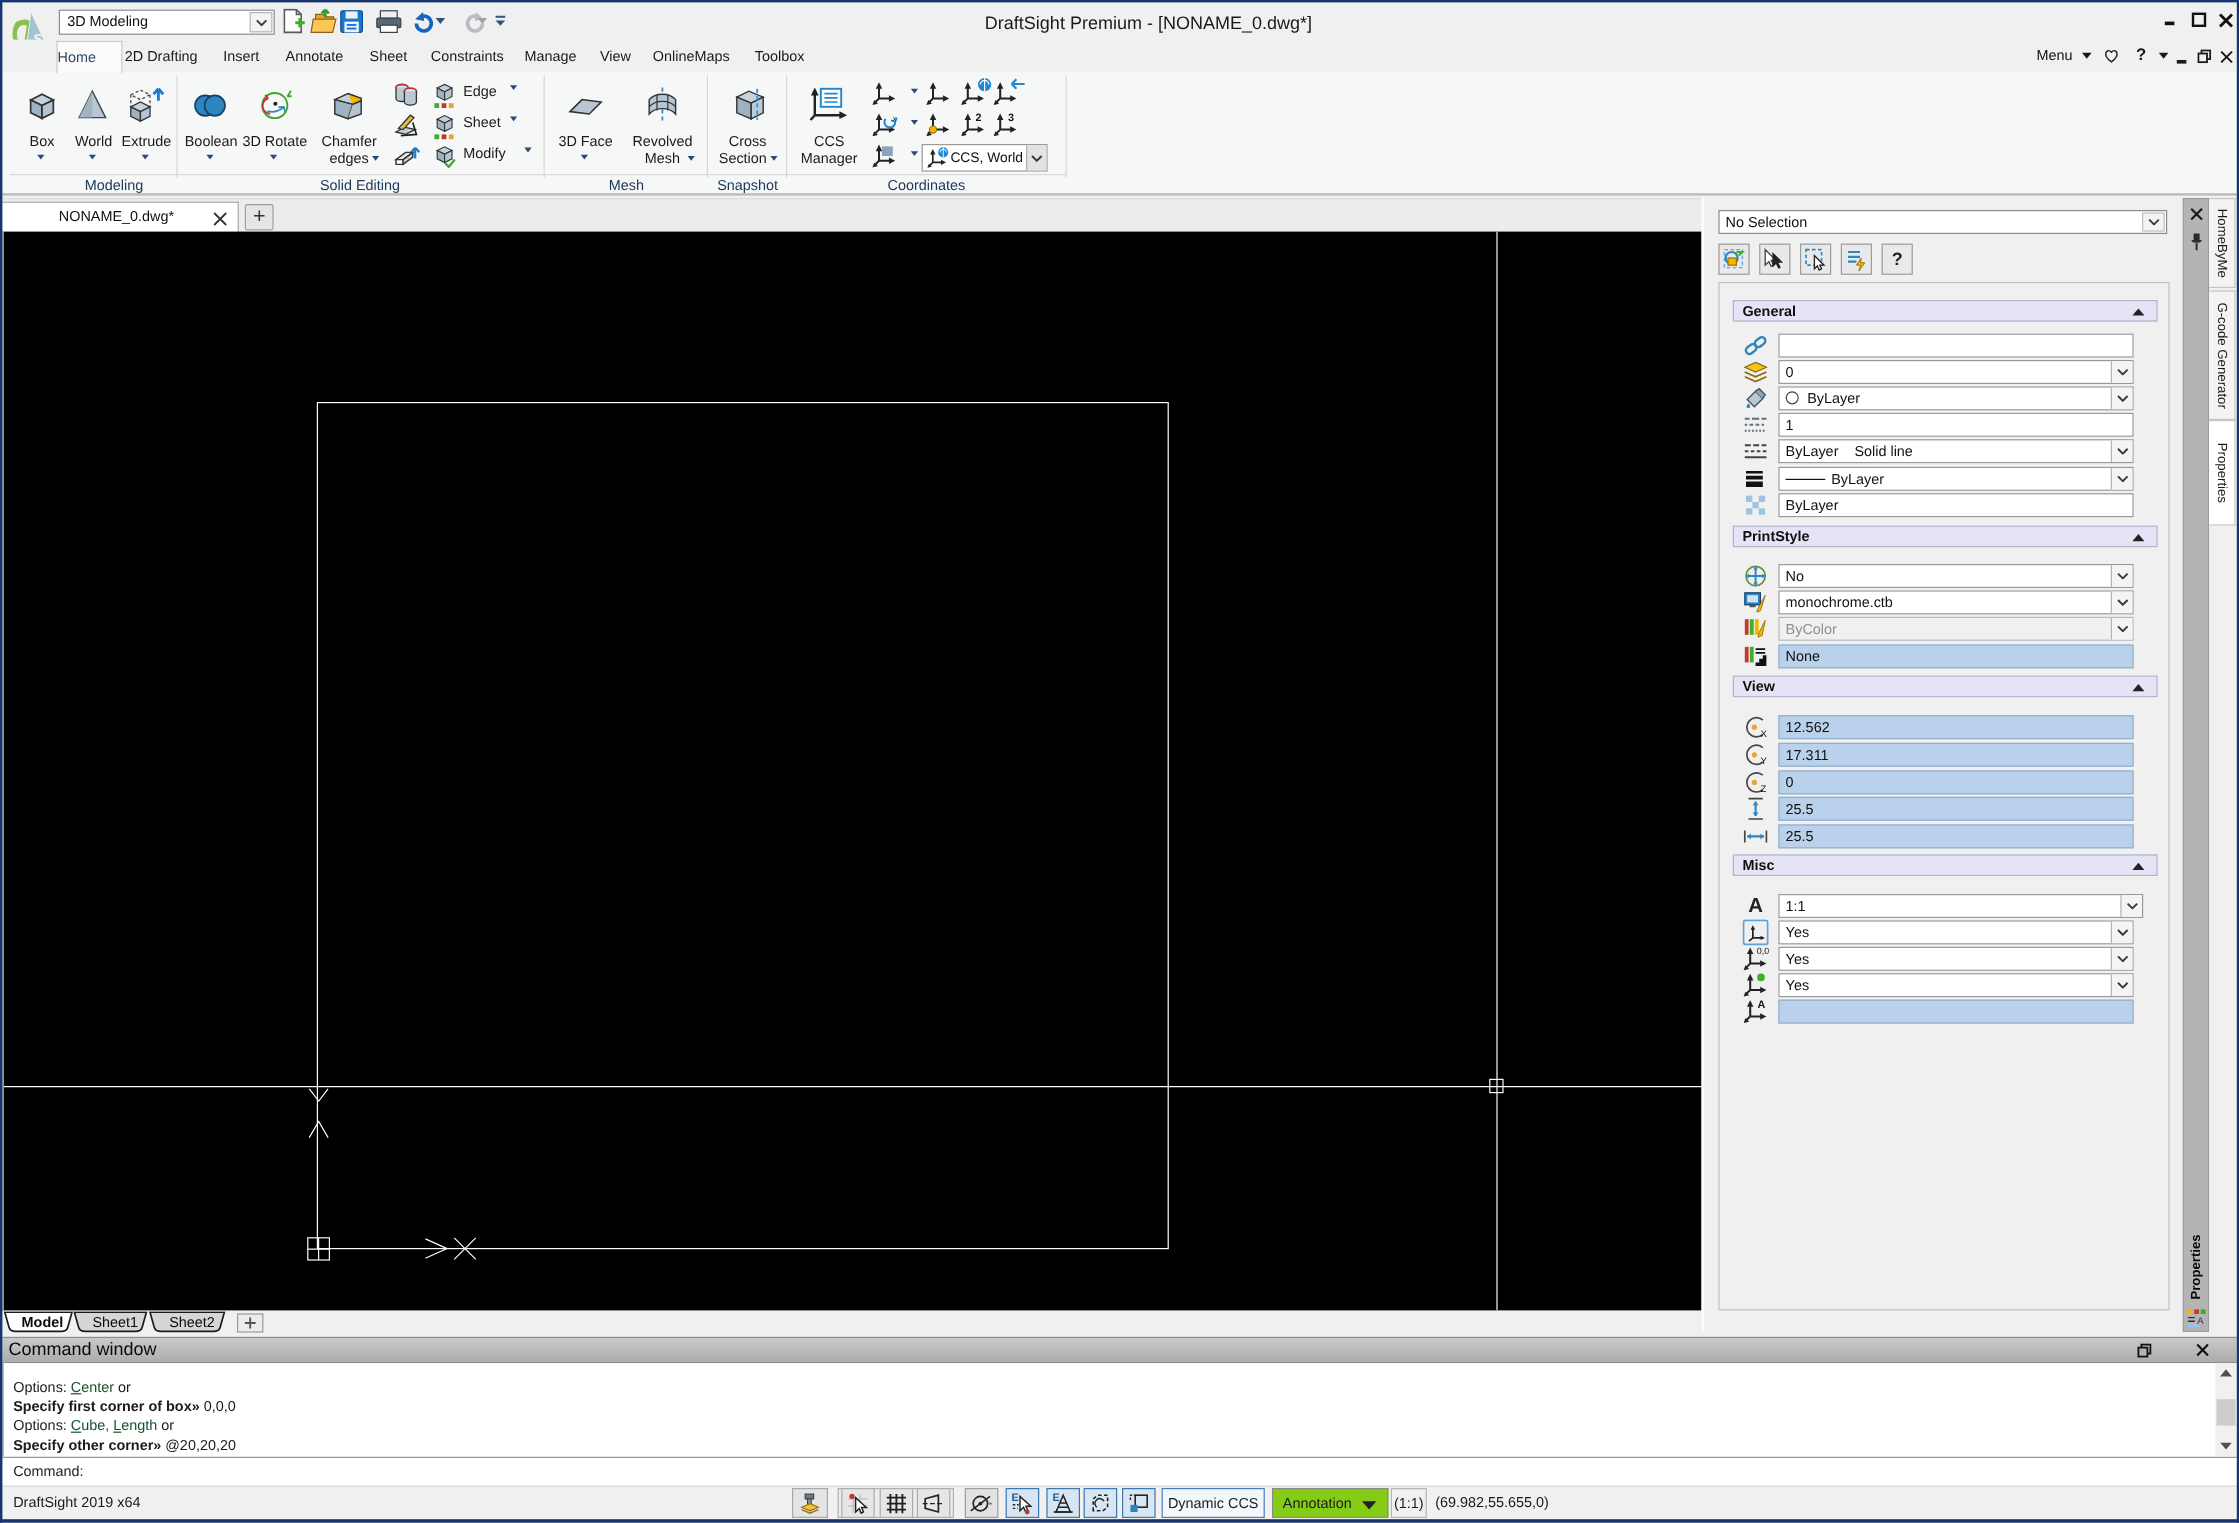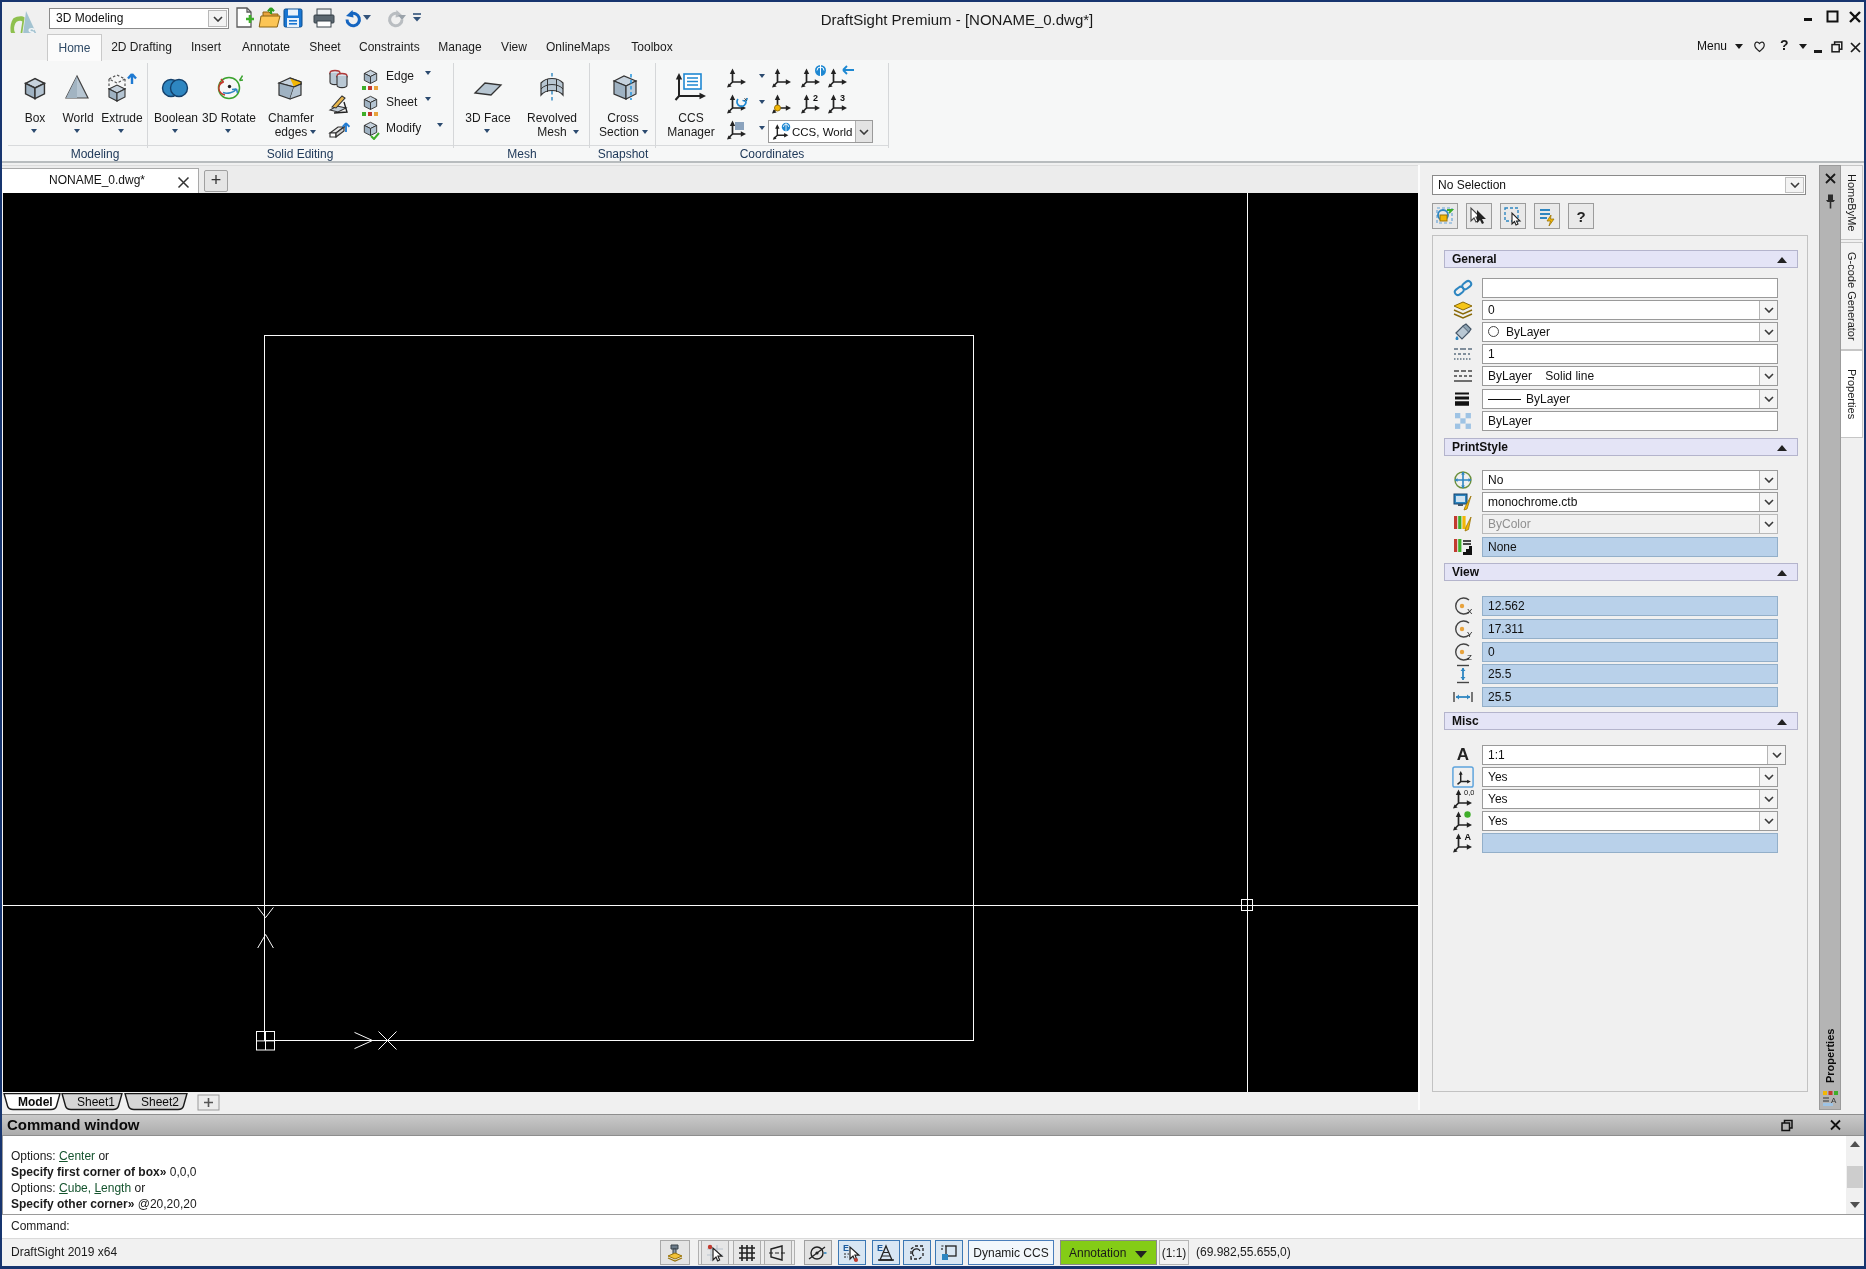--- a/index.html
+++ b/index.html
@@ -8,21 +8,21 @@
 .abs { position:absolute; }
 .frame-top { left:0; top:0; width:1866px; height:2px; background:#17356f; z-index:50; }
 .frame-left { left:0; top:0; width:2px; height:1269px; background:#17356f; z-index:50; }
 .frame-right { left:1864px; top:0; width:2px; height:1269px; background:#17356f; z-index:50; }
 .frame-bottom { left:0; top:1266px; width:1866px; height:3px; background:#17356f; z-index:50; }
 .titlebar { left:2px; top:2px; width:1862px; height:31px; background:#f0f0f0; }
 .combo3d { left:47px; top:6px; width:180px; height:21px; background:#fff; border:1px solid #8a8a8a; font-size:12px; line-height:19px; padding-left:6px; color:#111; }
 .combo3d .arrowbox { position:absolute; right:1px; top:1px; width:19px; height:17px; background:#f3f3f3; border:1px solid #b8b8b8; display:flex; align-items:center; justify-content:center; }
 .title-text { left:815px; top:9px; width:280px; height:20px; font-size:15px; color:#1a1a1a; text-align:center; white-space:nowrap; }
 .tabrow { left:2px; top:33px; width:1862px; height:27px; background:#f0f0f0; }
-.rtab { position:absolute; top:2px; height:25px; font-size:12px; white-space:nowrap; color:#1a1a1a; text-align:center; line-height:25px; }
+.rtab { position:absolute; top:2px; height:25px; font-size:12px; white-space:nowrap; color:#1a1a1a; line-height:25px; }
 .rtab.active { background:#fbfbfb; border:1px solid #c9c9c9; border-bottom:none; color:#2f4a66; top:1px; height:27px; line-height:26px; z-index:5; }
 .ribbon { left:2px; top:60px; width:1862px; height:103px; background:#f6f7f7; border-bottom:2px solid #b8bcbe; }
 .gsep { position:absolute; top:3px; width:1px; height:85px; background:#d5d7d9; }
 .glabel { position:absolute; top:87px; height:14px; font-size:12px; color:#203a5a; text-align:center; white-space:nowrap; }
 .ritem-label { position:absolute; font-size:12px; color:#1a1a1a; text-align:center; white-space:nowrap; height:14px; line-height:14px; }
 .darr { width:0; height:0; border-left:3.5px solid transparent; border-right:3.5px solid transparent; border-top:4.5px solid #2b4a6f; position:absolute; }
 .doctabs { left:2px; top:165px; width:1416px; height:28px; background:#ececec; border-top:1px solid #dcdcdc; }
 .doctab { position:absolute; left:0px; top:2px; width:197px; height:26px; background:#fff; border:1px solid #a9a9a9; border-bottom:none; border-left:none; font-size:12px; color:#111; }
 .plusbtn { position:absolute; left:202px; top:4px; width:24px; height:22px; background:#e5e5e5; border:1px solid #a0a0a0; border-radius:2px; color:#333; font-size:18px; line-height:19px; text-align:center; }
 .canvas { left:2px; top:193px; width:1416px; height:899px; background:#000; border-left:1px solid #f5f5f5; }
@@ -34,21 +34,21 @@
 .pfield.dis { background:#f0f0f0; border-color:#b9b9b9; color:#8f8f8f; }
 .phdr { position:absolute; left:1444px; width:354px; height:18px; background:#e4e4f6; border:1px solid #b4b4cc; font-size:12px; font-weight:bold; color:#101010; line-height:16px; padding-left:7px; }
 .phdr .up { position:absolute; right:10px; top:6px; width:0; height:0; border-left:5px solid transparent; border-right:5px solid transparent; border-bottom:6px solid #222; }
 .picon { position:absolute; left:1452px; width:22px; height:20px; display:flex; align-items:center; justify-content:center; }
 .pbtn { position:absolute; top:203px; width:26px; height:26px; background:#e9e9e9; border:1px solid #9c9c9c; display:flex; align-items:center; justify-content:center; }
 .vstrip { left:1819px; top:165px; width:22px; height:945px; background:#b4b4b4; border:1px solid #9b9b9b; }
 .sidetabs { left:1841px; top:165px; width:23px; height:945px; background:#f0f0f0; }
 .sidetab { position:absolute; left:0; width:22px; background:#f3f3f3; border:1px solid #c6c6c6; border-left:none; writing-mode:vertical-rl; font-size:11px; color:#1a1a1a; display:flex; align-items:center; justify-content:center; }
 .sidetab.active { background:#fff; }
 .sheettabs { left:2px; top:1093px; width:1416px; height:19px; background:#f0f0f0; }
-.cmdtitle { left:2px; top:1114px; width:1862px; height:22px; background:linear-gradient(#c9c9c9,#acacac); border-top:1px solid #8e8e8e; border-bottom:1px solid #8e8e8e; font-size:15px; font-weight:bold; color:#0a0a0a; line-height:20px; padding-left:5px; }
+.cmdtitle { left:2px; top:1114px; width:1862px; height:22px; background:linear-gradient(#c9c9c9,#acacac); border-top:1px solid #8e8e8e; border-bottom:1px solid #8e8e8e; font-size:15px; font-weight:normal; color:#0a0a0a; line-height:20px; padding-left:5px; }
 .cmdarea { left:2px; top:1136px; width:1862px; height:78px; background:#fff; border-left:1px solid #9a9a9a; font-size:12px; color:#1b1b1b; }
 .cmdline { position:absolute; left:8px; height:16px; line-height:16px; white-space:nowrap; }
 .cmdlink { color:#14532d; }
 .cmdprompt { left:2px; top:1214px; width:1862px; height:24px; background:#fff; border-top:1px solid #9a9a9a; font-size:12px; color:#222; line-height:22px; padding-left:9px; }
 .statusbar { left:2px; top:1238px; width:1862px; height:28px; background:#f1f1f1; border-top:1px solid #dadada; font-size:12px; color:#1a1a1a; }
 .sbtn { position:absolute; top:1px; height:25px; display:flex; align-items:center; justify-content:center; }
 text { font-family:"Liberation Sans", sans-serif; }
 </style>
 </head>
 <body>

